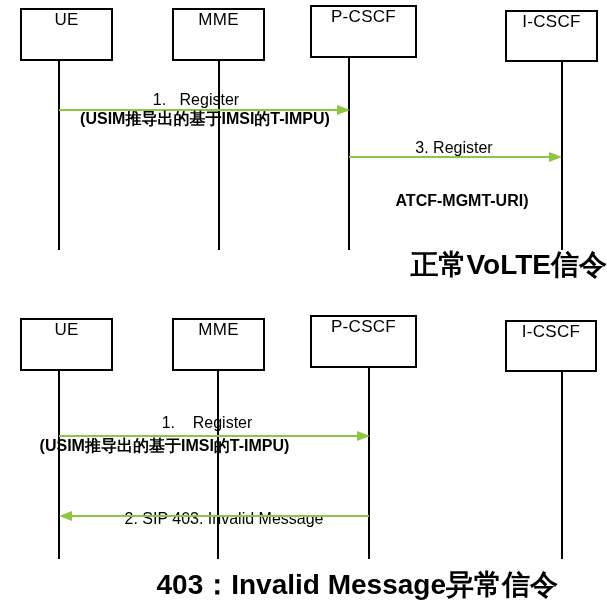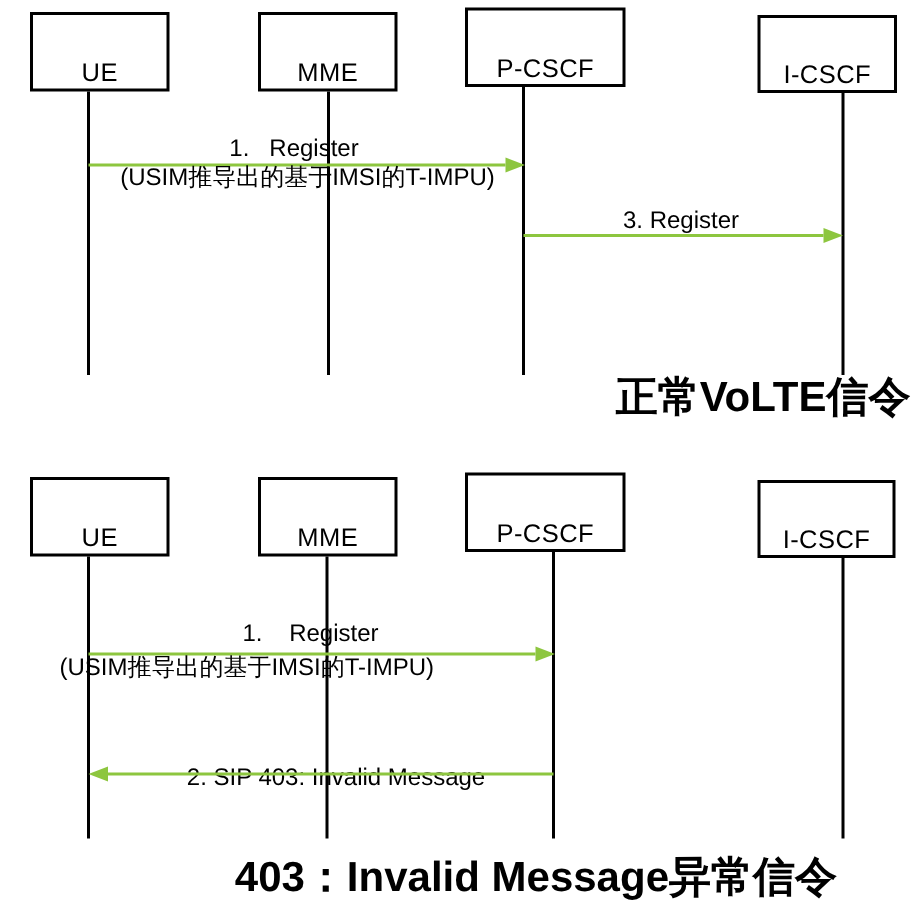--- a/index.html
+++ b/index.html
@@ -14,21 +14,21 @@
     width: 607px;
     height: 612px;
     background: #ffffff;
     overflow: hidden;
   }
   .actor {
     position: absolute;
     border: 2px solid #000000;
     background: #ffffff;
     display: flex;
-    align-items: flex-end;
+    align-items: flex-start;
     justify-content: center;
     font-size: 17px;
     letter-spacing: 0.3px;
   }
   .lifeline {
     position: absolute;
     width: 2px;
     background: #000000;
   }
   .msg-line {
@@ -56,20 +56,21 @@
     font-size: 16px;
     line-height: 18px;
     white-space: pre;
   }
   .msg-detail {
     position: absolute;
     text-align: center;
     font-size: 16px;
     line-height: 17px;
     white-space: pre;
+    font-weight: bold;
   }
   .caption {
     position: absolute;
     text-align: right;
     font-size: 28px;
     font-weight: bold;
     line-height: 34px;
     white-space: pre;
   }
 </style>
@@ -100,20 +101,21 @@
 
     <div class="msg-label" style="left:96px; top:91px; width:200px;">1.   Register</div>
     <div class="msg-line" style="left:59px; top:109px; width:278px;"></div>
     <div class="head-right" style="left:337px; top:105px;"></div>
     <div class="msg-detail" style="left:50px; top:110px; width:310px;">(USIM推导出的基于IMSI的T-IMPU)</div>
 
     <div class="msg-label" style="left:354px; top:139px; width:200px;">3. Register</div>
     <div class="msg-line" style="left:349px; top:156px; width:200px;"></div>
     <div class="head-right" style="left:549px; top:152px;"></div>
     <div class="msg-detail" style="left:352px; top:158px; width:220px;">
+      <div>ATCF-MGMT-URI)</div>
     </div>
 
     <div class="caption" style="left:40px; top:248px; width:567px;">正常VoLTE信令</div>
   </div>
 
   <div>
 
     <div class="actor" style="left:20px; top:318px; width:89px; height:49px;">
       <span>UE</span>
     </div>

